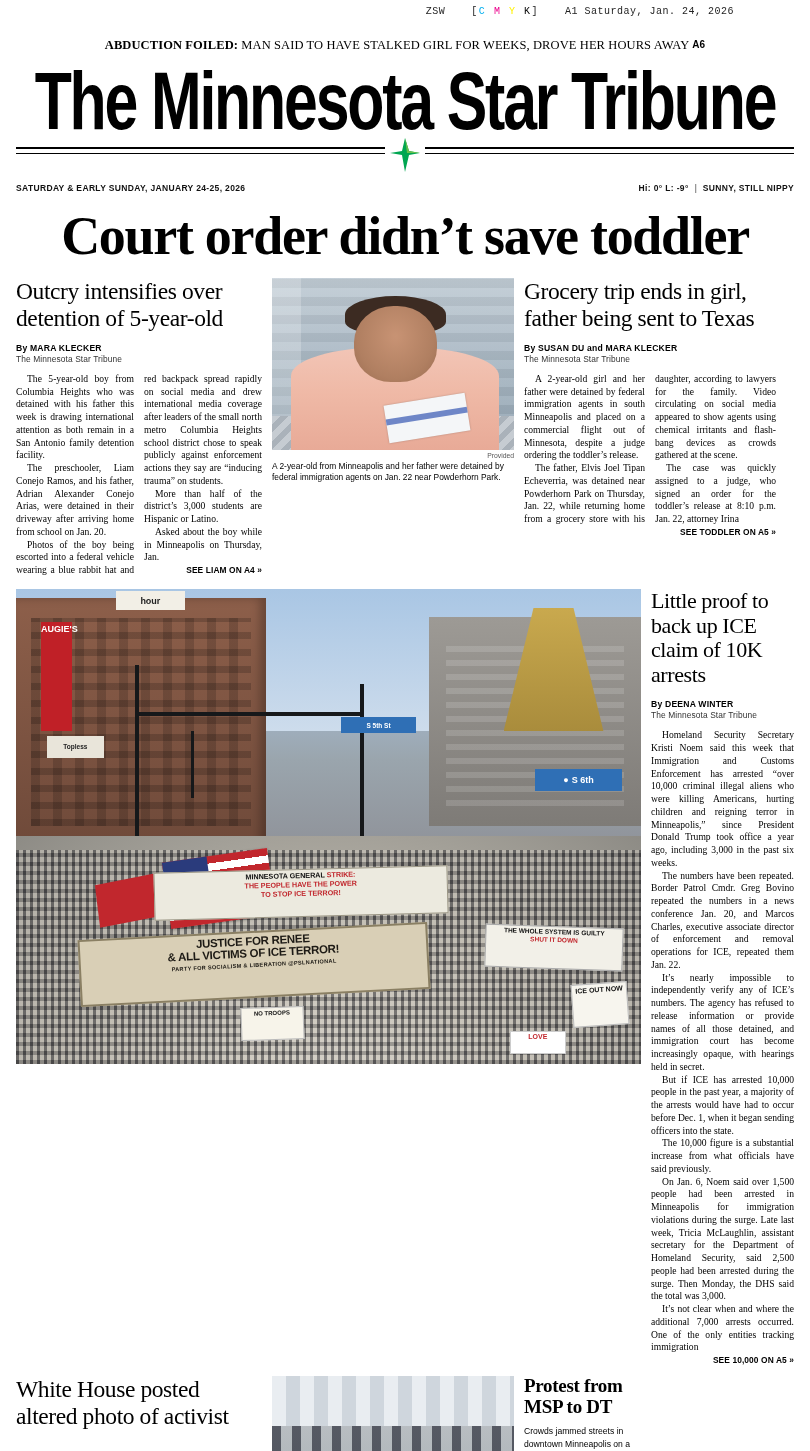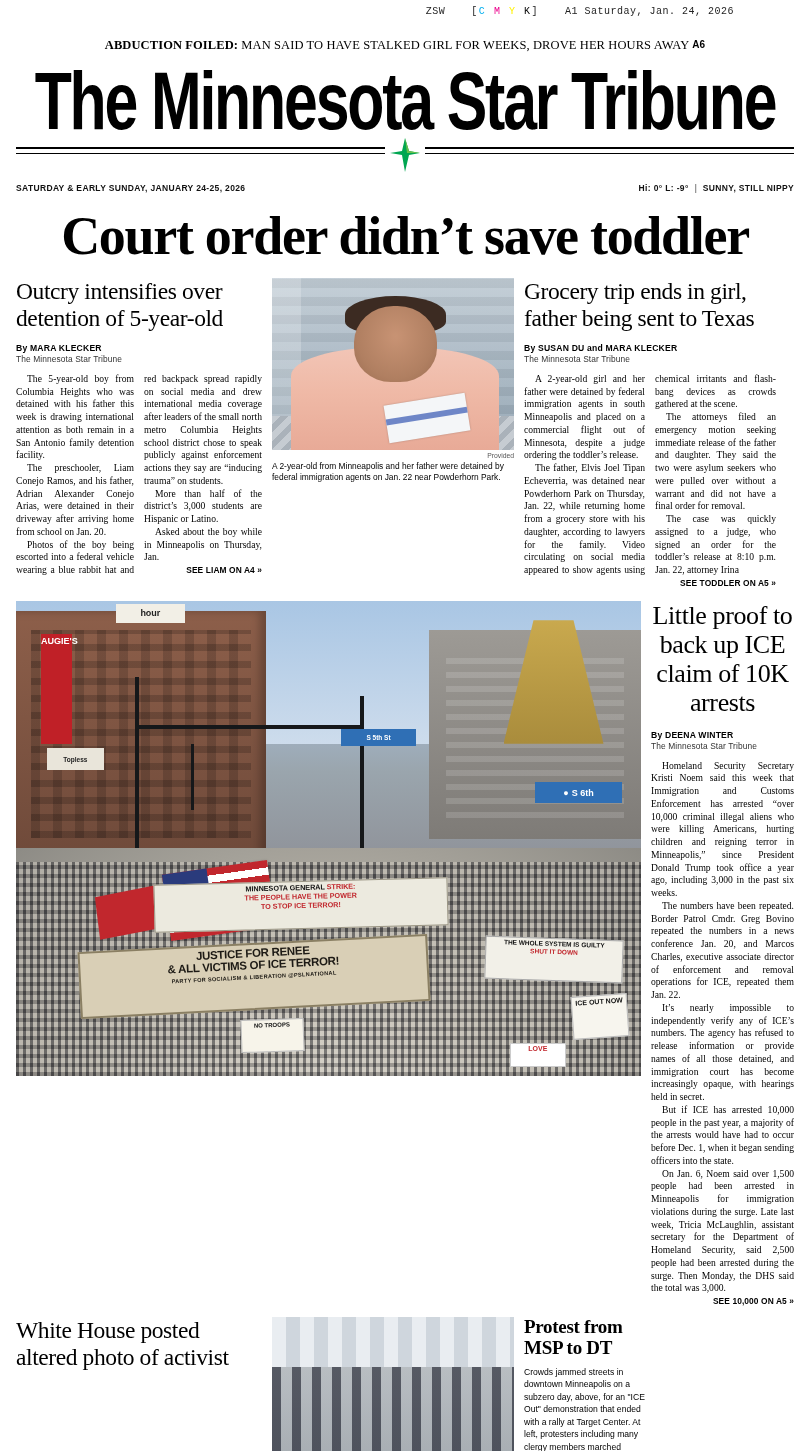--- a/index.html
+++ b/index.html
@@ -306,21 +306,20 @@
       <div class="caption">A 2-year-old from Minneapolis and her father were detained by federal immigration agents on Jan. 22 near Powderhorn Park.</div>
     </div>
 
     <div class="col-right">
       <h2 class="deck">Grocery trip ends in girl, father being sent to Texas</h2>
       <div class="byline">By SUSAN DU and MARA KLECKER</div>
       <div class="org">The Minnesota Star Tribune</div>
       <div class="twocol">
         <p>A 2-year-old girl and her father were detained by federal immigration agents in south Minneapolis and placed on a commercial flight out of Minnesota, despite a judge ordering the toddler’s release.</p>
         <p>The father, Elvis Joel Tipan Echeverria, was detained near Powderhorn Park on Thursday, Jan. 22, while returning home from a grocery store with his daughter, according to lawyers for the family. Video circulating on social media appeared to show agents using chemical irritants and flash-bang devices as crowds gathered at the scene.</p>
-        <p>The attorneys filed an emergency motion seeking immediate release of the father and daughter. They said the two were asylum seekers who were pulled over without a warrant and did not have a final order for removal.</p>
         <p>The case was quickly assigned to a judge, who signed an order for the toddler’s release at 8:10 p.m. Jan. 22, attorney Irina</p>
         <p class="jump">SEE TODDLER ON A5 »</p>
       </div>
     </div>
   </div>
 
   <div class="topblock" style="margin-top:12px;">
     <div style="width:625px;">
       <div class="photo crowdphoto">
         <div class="cw-sky"></div>
@@ -360,29 +359,31 @@
           <span>THE WHOLE SYSTEM IS GUILTY</span><br>
           <span class="rd">SHUT IT DOWN</span>
         </div>
         <div class="sign-iceout">ICE OUT NOW</div>
         <div class="sign-notroops">NO TROOPS</div>
         <div class="sign-love">LOVE</div>
       </div>
     </div>
 
     <div style="width:143px;">
-      <h2 class="deck" style="font-size:26px;text-align:center;">Little proof to back up ICE claim of 10K arrests</h2>
+      <h2 class="deck" style="font-size:22px;">Little proof to back up ICE claim of 10K arrests</h2>
       <div class="byline">By DEENA WINTER</div>
       <div class="org">The Minnesota Star Tribune</div>
       <div class="onecol">
         <p>Homeland Security Secretary Kristi Noem said this week that Immigration and Customs Enforcement has arrested “over 10,000 criminal illegal aliens who were killing Americans, hurting children and reigning terror in Minneapolis,” since President Donald Trump took office a year ago, including 3,000 in the past six weeks.</p>
         <p>The numbers have been repeated. Border Patrol Cmdr. Greg Bovino repeated the numbers in a news conference Jan. 20, and Marcos Charles, executive associate director of enforcement and removal operations for ICE, repeated them Jan. 22.</p>
         <p>It’s nearly impossible to independently verify any of ICE’s numbers. The agency has refused to release information or provide names of all those detained, and immigration court has become increasingly opaque, with hearings held in secret.</p>
         <p>But if ICE has arrested 10,000 people in the past year, a majority of the arrests would have had to occur before Dec. 1, when it began sending officers into the state.</p>
+        <p>The 10,000 figure is a substantial increase from what officials have said previously.</p>
         <p>On Jan. 6, Noem said over 1,500 people had been arrested in Minneapolis for immigration violations during the surge. Late last week, Tricia McLaughlin, assistant secretary for the Department of Homeland Security, said 2,500 people had been arrested during the surge. Then Monday, the DHS said the total was 3,000.</p>
+        <p>It’s not clear when and where the additional 7,000 arrests occurred. One of the only entities tracking immigration</p>
         <p class="jump">SEE 10,000 ON A5 »</p>
       </div>
     </div>
   </div>
 
   <div class="topblock" style="margin-top:10px;">
     <div class="col-left">
       <h2 class="deck">White House posted altered photo of activist</h2>
 
     </div>

